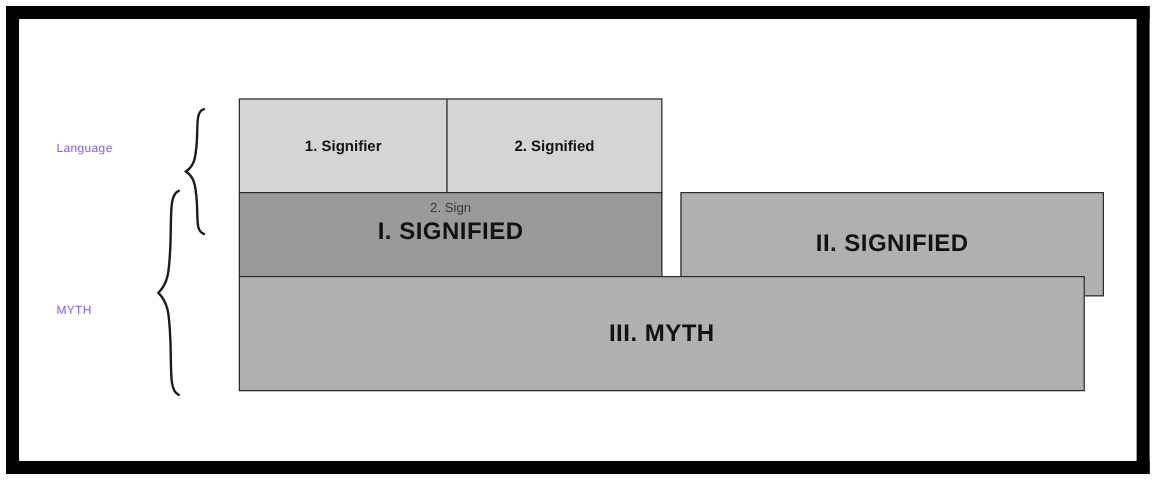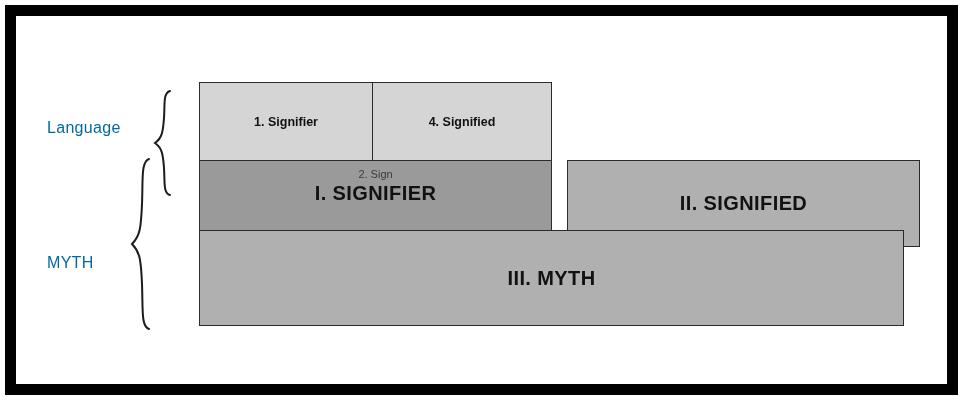--- a/index.html
+++ b/index.html
@@ -23,22 +23,22 @@
   #canvas{
     position:absolute;left:16px;top:16px;
     width:931px;height:368px;
     background:#ffffff;
     overflow:hidden;
   }
 
   
   .side-label{
     position:absolute;
-    color:#0369a1;
-    font-size:16px;
+    color:#8b5cf6;
+    font-size:10px;
     letter-spacing:0.3px;
     white-space:nowrap;
   }
   #label-language{left:31px;top:103px;}
   #label-myth{left:31px;top:238px;}
 
   
   .brace{position:absolute;}
   #brace-language{left:136px;top:72px;}
   #brace-myth{left:113px;top:140px;}
@@ -124,26 +124,26 @@
       </svg>
     </div>
 
     <div id="grid">
 
       <div class="cell" id="cell-signifier">
         <span>1. Signifier</span>
       </div>
 
       <div class="cell" id="cell-signified">
-        <span>4. Signified</span>
+        <span>2. Signified</span>
       </div>
 
       <div class="cell" id="cell-sign-signifier">
         <span class="small">2. Sign</span>
-        <span class="big">I. SIGNIFIER</span>
+        <span class="big">I. SIGNIFIED</span>
       </div>
 
       <div class="cell" id="cell-ii-signified">
         <span>II. SIGNIFIED</span>
       </div>
 
       <div class="cell" id="cell-iii-sign">
         <span>III. MYTH</span>
       </div>
 

